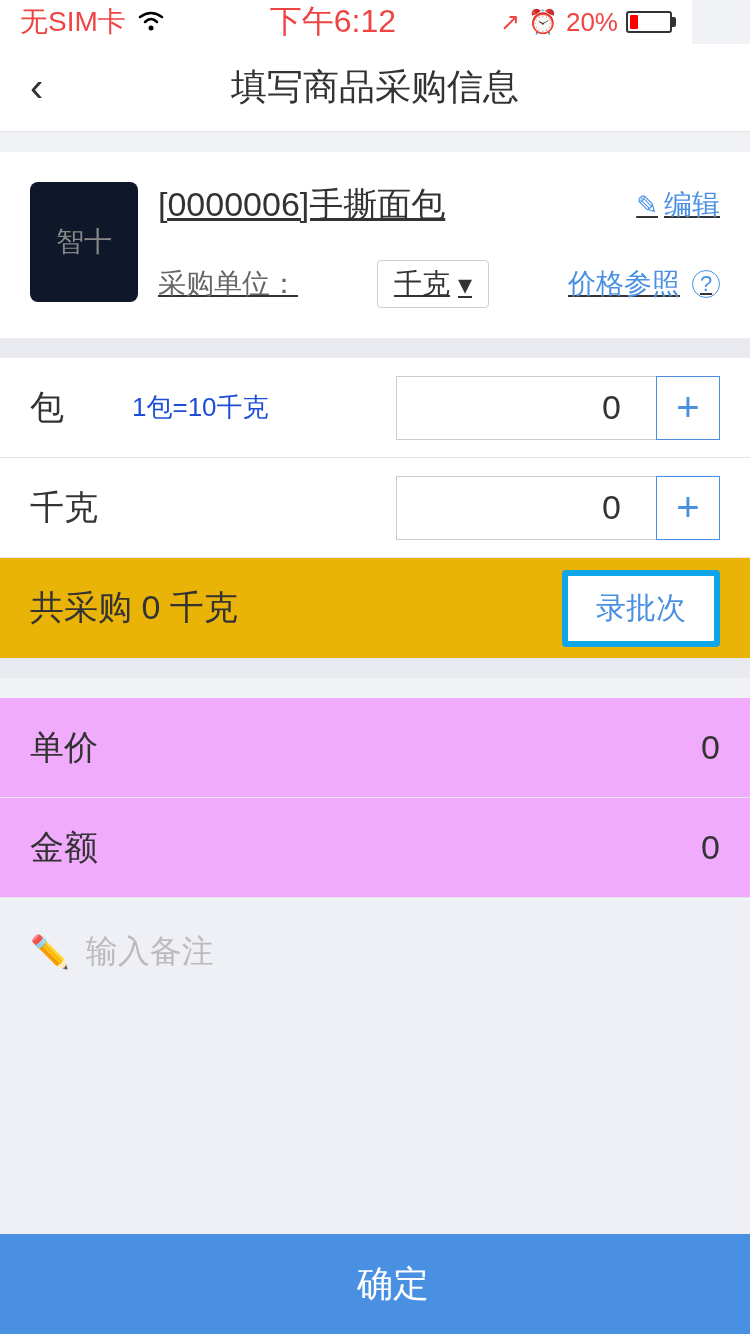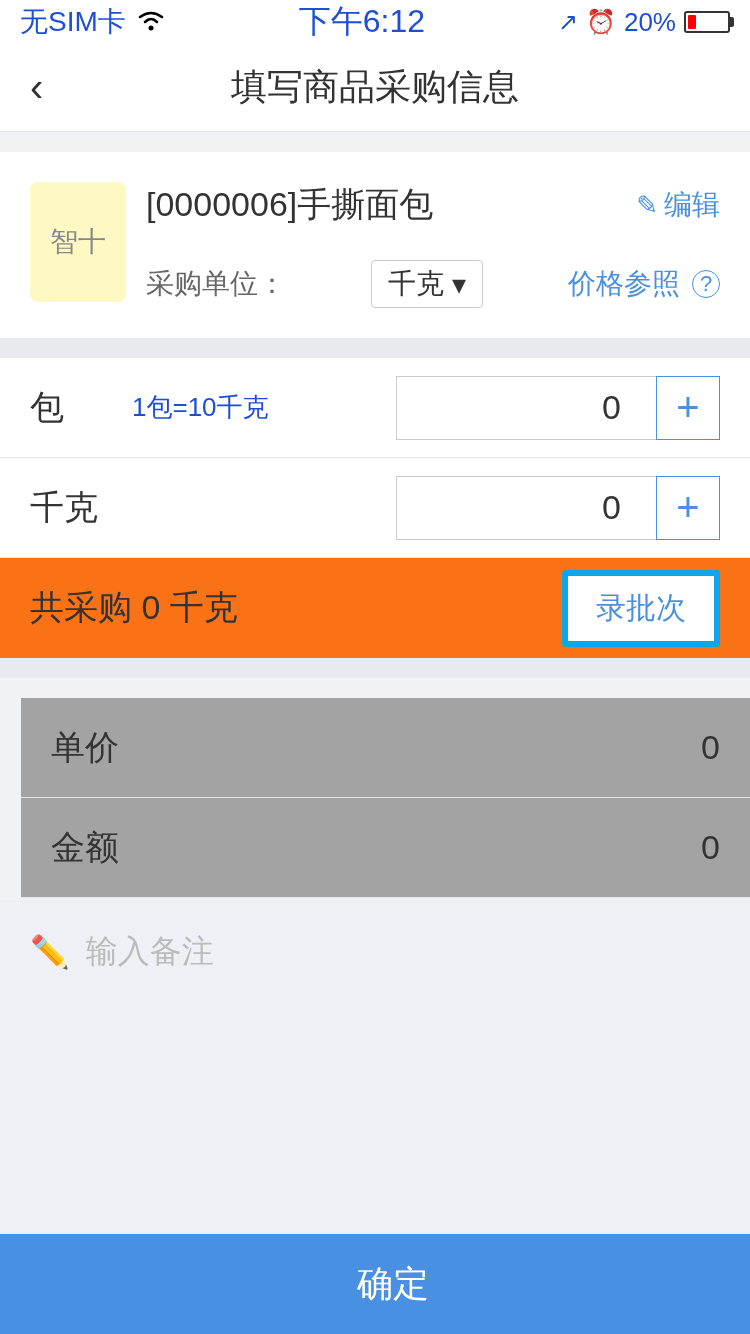--- a/index.html
+++ b/index.html
@@ -8,29 +8,29 @@
       width: 750px;
       min-height: 1334px;
       font-family: -apple-system, "PingFang SC", "Helvetica Neue", sans-serif;
       background: #f0f2f5;
       font-size: 32px;
       color: #333;
     }
 
     
     .status-bar {
-      width: 750px;
+      width: 692px;
       height: 44px;
       background: #fff;
       display: flex;
       align-items: center;
       justify-content: space-between;
       padding: 8px 20px;
       font-size: 28px;
-      color: #1d4ed8;
+      color: #ef4444;
     }
     .status-bar-left { display: flex; align-items: center; gap: 10px; }
     .status-bar-center { font-size: 32px; font-weight: 500; }
     .status-bar-right { display: flex; align-items: center; gap: 8px; font-size: 26px; }
     .battery {
       width: 46px;
       height: 22px;
       border: 2px solid #333;
       border-radius: 3px;
       position: relative;
@@ -83,31 +83,32 @@
     
     .product-card {
       background: #fff;
       margin-top: 20px;
       padding: 30px;
       display: flex;
       align-items: flex-start;
       gap: 20px;
     }
     .product-image {
-      width: 96px;
+      width: 108px;
       height: 120px;
-      background: #fef9c3;
+      background: #0f172a;
       border-radius: 8px;
       display: flex;
       align-items: center;
       justify-content: center;
       flex-shrink: 0;
     }
     .product-info {
       flex: 1;
+      text-decoration: underline;
     }
     .product-header {
       display: flex;
       align-items: center;
       justify-content: space-between;
     }
     .product-name {
       font-size: 34px;
       color: #333;
       font-weight: 500;
@@ -209,41 +210,40 @@
       cursor: pointer;
     }
 
     
     .summary-row {
       display: flex;
       align-items: center;
       justify-content: space-between;
       padding: 0 30px;
       height: 100px;
-      background: #f97316;
+      background: #eab308;
     }
     .summary-text {
       font-size: 34px;
       color: #333;
     }
     .batch-btn {
       border: 6px solid #0ea5e9;
       color: #4a90e2;
       background: #fff;
       font-size: 30px;
       padding: 12px 28px;
       border-radius: 4px;
       cursor: pointer;
     }
 
     
     .info-section {
-      background: #a3a3a3;
+      background: #f0abfc;
       margin-top: 20px;
-      margin-left: 21px;
     }
     .info-row {
       display: flex;
       align-items: center;
       justify-content: space-between;
       padding: 0 30px;
       height: 100px;
       border-bottom: 1px solid #e5e5e5;
     }
     .info-label {

